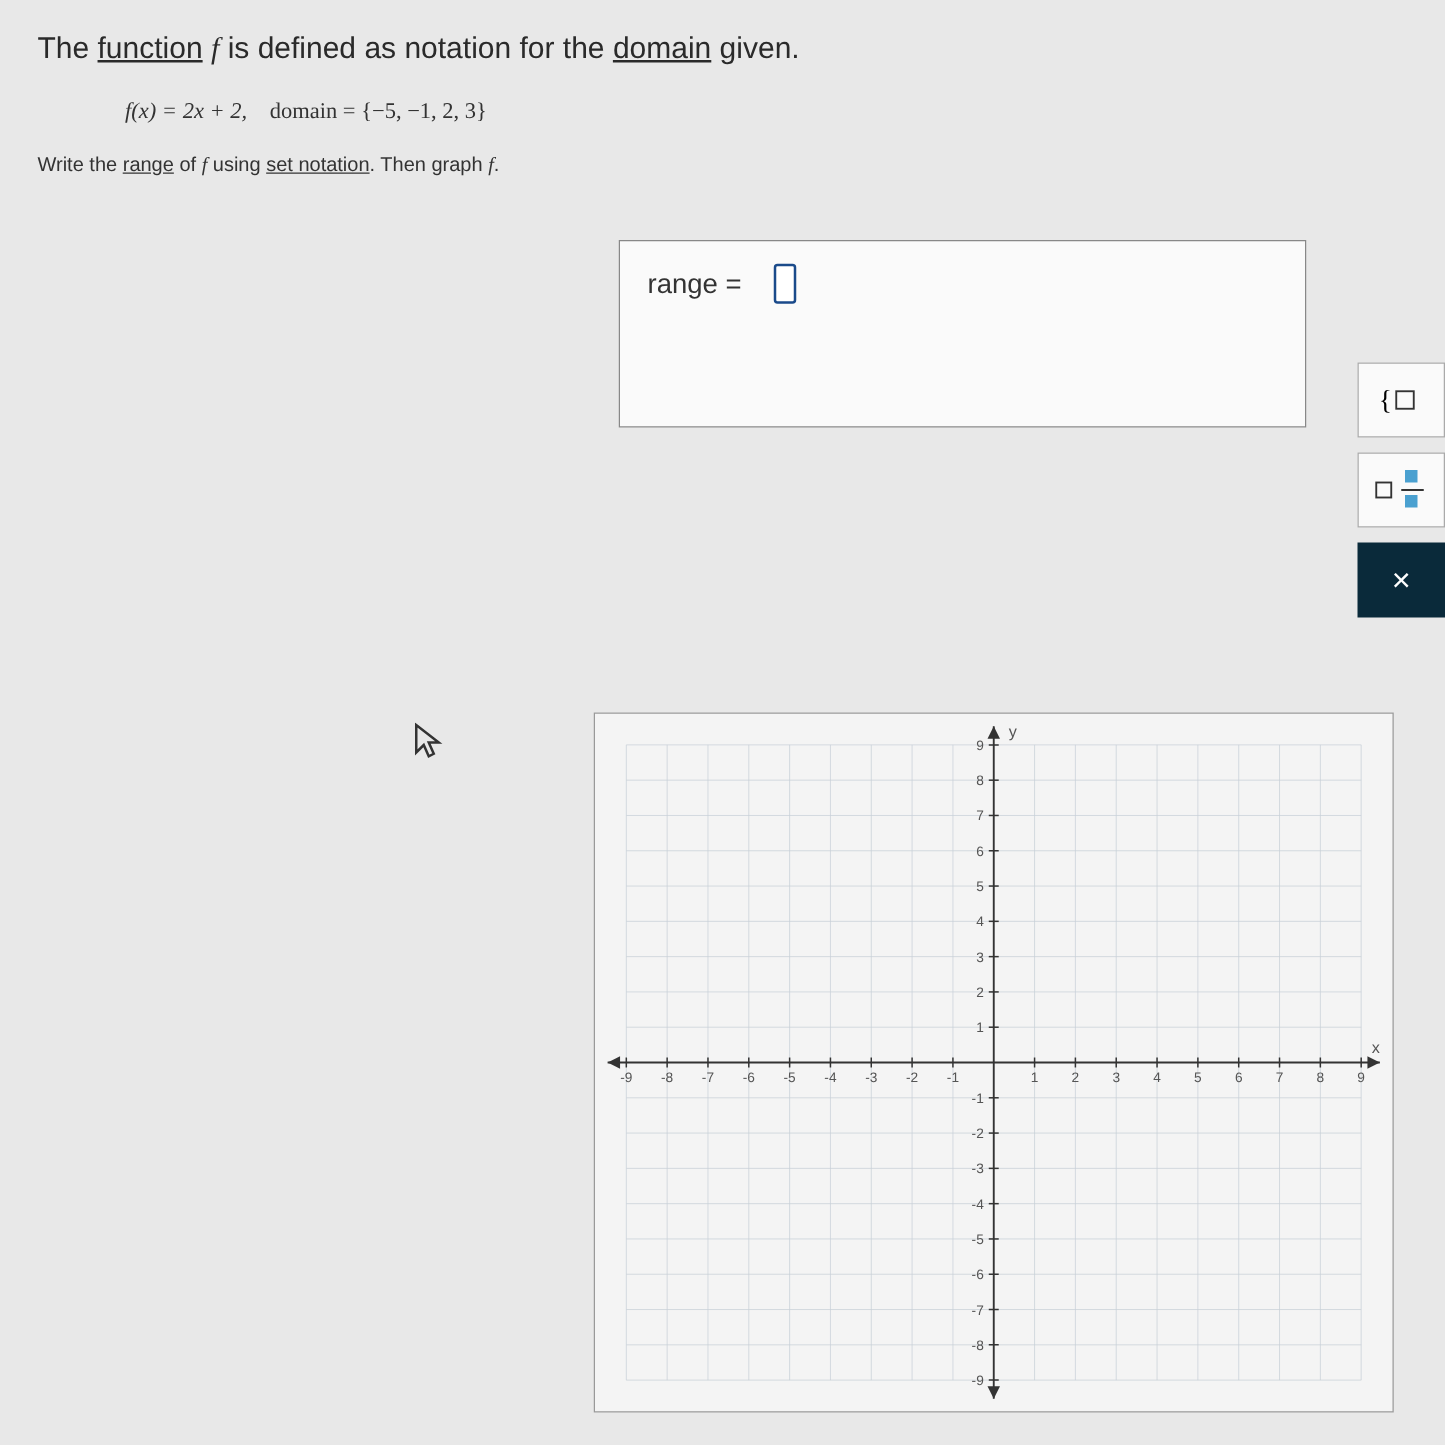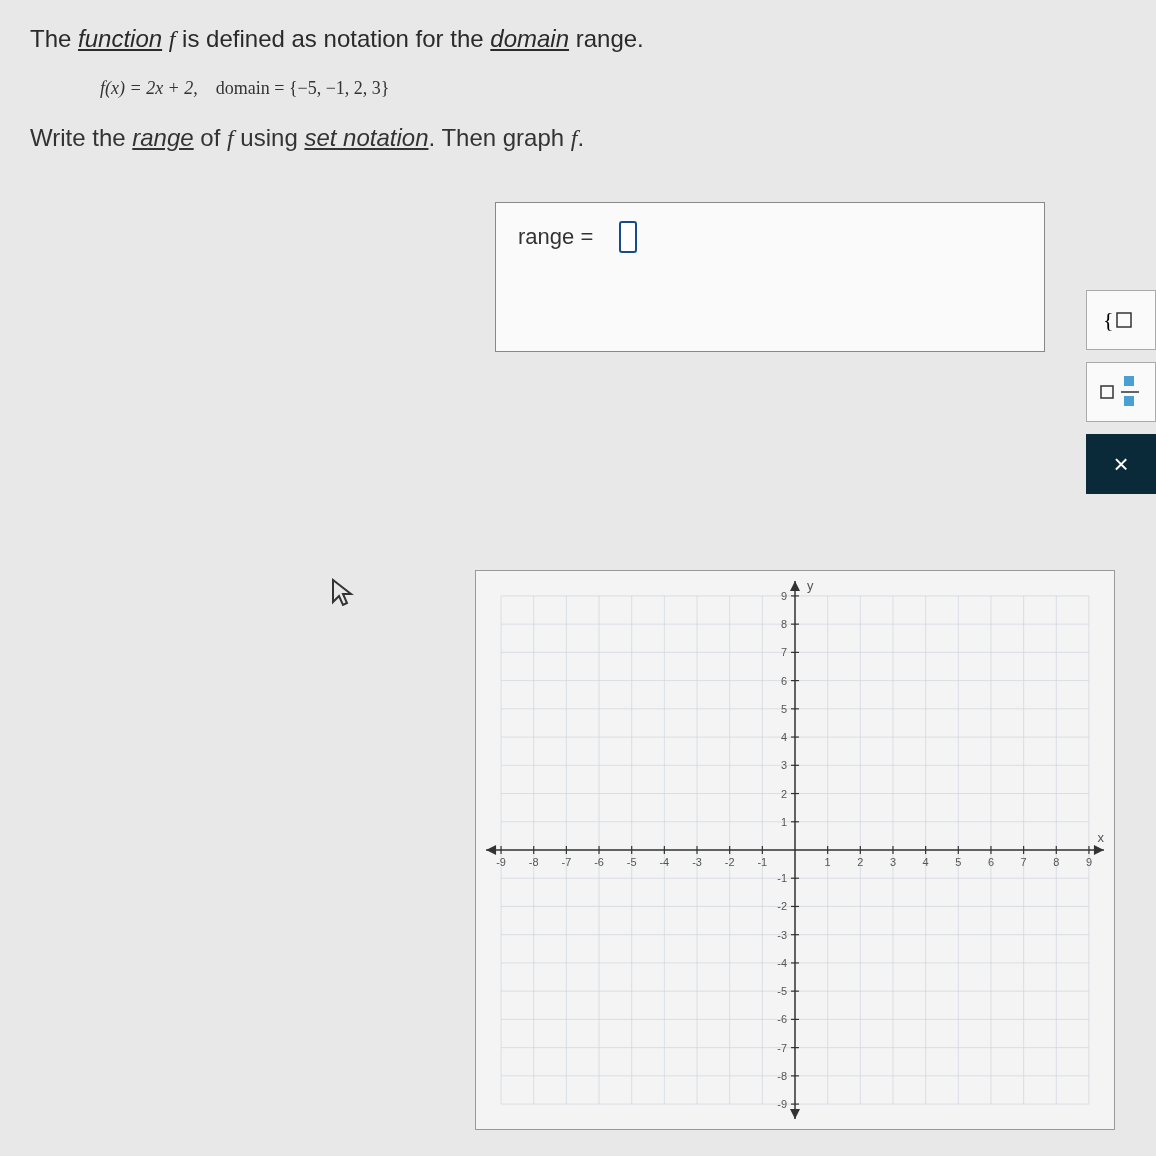--- a/index.html
+++ b/index.html
@@ -16,31 +16,30 @@
     padding: 20px 30px;
   }
   .problem-text {
     font-size: 24px;
     line-height: 1.6;
     margin-bottom: 20px;
     color: #2a2a2a;
   }
   .underline {
     text-decoration: underline;
-    font-style: italic;
   }
   .formula {
     font-size: 18px;
     font-family: 'Times New Roman', serif;
     font-style: italic;
     margin: 20px 0 25px 70px;
   }
   .formula .roman { font-style: normal; }
   .instruction {
-    font-size: 24px;
+    font-size: 16px;
     margin-bottom: 30px;
   }
   .range-box {
     border: 1px solid #888;
     background: #fafafa;
     width: 550px;
     height: 150px;
     padding: 18px 22px;
     margin-left: 495px;
     position: relative;
@@ -95,21 +94,21 @@
     left: 330px;
     top: 578px;
     font-size: 28px;
   }
 </style>
 </head>
 <body>
 
 <div class="content">
   <p class="problem-text">
-    <span>The </span><span class="underline">function</span><span> </span><span style="font-style:italic;font-family:'Times New Roman',serif">f</span><span> is defined as notation for the </span><span class="underline">domain</span><span> range.</span>
+    <span>The </span><span class="underline">function</span><span> </span><span style="font-style:italic;font-family:'Times New Roman',serif">f</span><span> is defined as notation for the </span><span class="underline">domain</span><span> given.</span>
   </p>
 
   <p class="formula">
     <span>f(x) = 2x + 2,</span>
     &nbsp;&nbsp;
     <span class="roman">domain</span><span class="roman"> = {−5, −1, 2, 3}</span>
   </p>
 
   <p class="instruction">
     <span>Write the </span><span class="underline">range</span><span> of </span><span style="font-style:italic;font-family:'Times New Roman',serif">f</span><span> using </span><span class="underline">set notation</span><span>. Then graph </span><span style="font-style:italic;font-family:'Times New Roman',serif">f</span><span>.</span>

